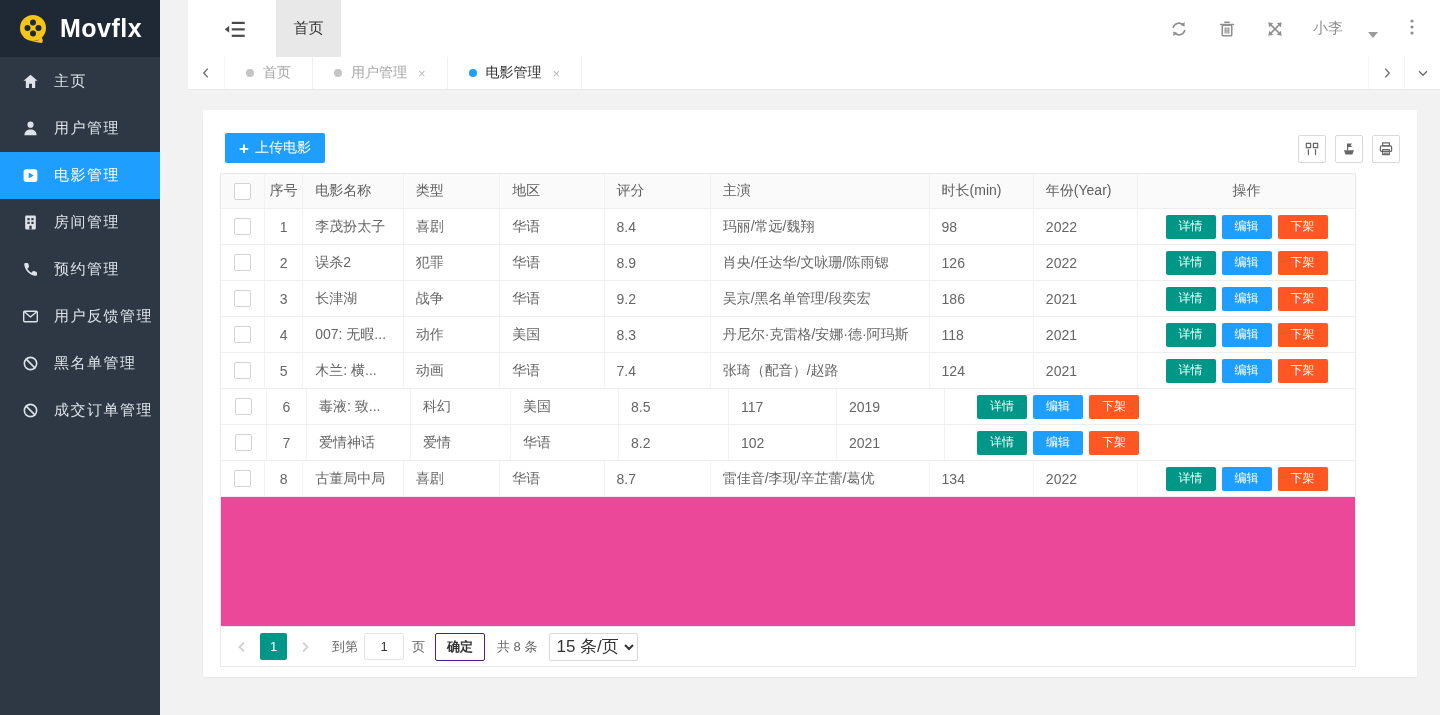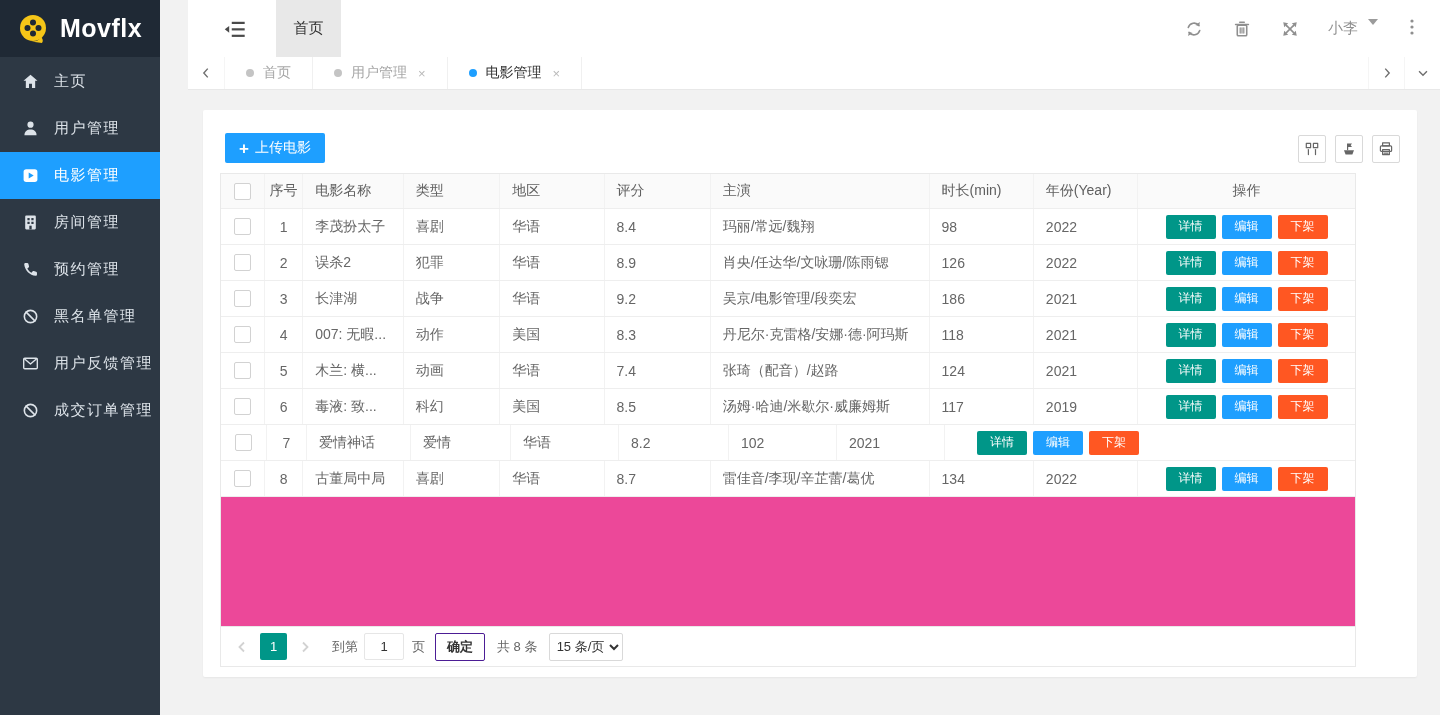--- a/index.html
+++ b/index.html
@@ -21,21 +21,21 @@
   .menu-item.active svg .ko { fill:#1E9FFF; }
 
   
   .header { position:absolute; left:188px; top:0; width:1252px; height:57px; background:#fff; }
   .hamburger { position:absolute; left:36px; top:19px; width:22px; height:19px; color:#4a4a4a; cursor:pointer; }
   .top-tab { position:absolute; left:88px; top:0; width:65px; height:57px; background:#e8e8e8;
     display:flex; align-items:center; justify-content:center; font-size:15px; color:#333; cursor:pointer; }
   .header-right { position:absolute; right:0; top:0; height:57px; display:flex; align-items:center; padding-right:14px; }
   .hicon { width:18px; height:18px; color:#8f8f8f; margin:0 15px; cursor:pointer; }
   .hicon svg { width:18px; height:18px; }
-  .user-chip { display:flex; align-items:flex-start; gap:10px; color:#8f8f8f; font-size:15px; margin:16px 14px; cursor:pointer; }
+  .user-chip { display:flex; align-items:flex-end; gap:25px; color:#8f8f8f; font-size:15px; margin:16px 14px; cursor:pointer; }
   .caret { width:0; height:0; border-left:5px solid transparent; border-right:5px solid transparent; border-top:6px solid #9b9b9b; }
   .more-dots { margin:0 6px 0 12px; cursor:pointer; color:#8f8f8f; }
 
   
   .tabbar { position:absolute; left:188px; top:57px; width:1252px; height:33px; background:#fff;
     border-bottom:1px solid #e8e8e8; display:flex; align-items:stretch; }
   .tab-nav { width:36px; display:flex; align-items:center; justify-content:center; color:#666; cursor:pointer; }
   .tab { display:flex; align-items:center; justify-content:center; gap:9px; padding:0 21px;
     border-right:1px solid #f0f0f0; font-size:14px; color:#a6a6a6; cursor:pointer; }
   .tab .dot { width:8px; height:8px; border-radius:50%; background:#c4c4c4; }
@@ -88,22 +88,22 @@
   .pg-arrow svg { width:12px; height:12px; stroke:#d2d2d2; stroke-width:1.8; fill:none; }
   .pg-num { min-width:27px; height:27px; background:#009688; color:#fff; border-radius:2px;
     display:flex; align-items:center; justify-content:center; margin:0 5px; font-size:13px; cursor:pointer; }
   .pg-label { margin:0 6px 0 14px; color:#666; }
   .pg-input { width:40px; height:27px; border:1px solid #e6e6e6; border-radius:2px; text-align:center;
     font-size:13px; color:#333; font-family:inherit; }
   .pg-label2 { margin:0 10px 0 8px; color:#666; }
   .pg-confirm { height:28px; padding:0 11px; background:#fff; border:1px solid #4c1d95; border-radius:2px;
     font-size:13px; font-weight:bold; color:#333; cursor:pointer; font-family:inherit; margin-right:12px; }
   .pg-total { margin-right:12px; color:#666; }
-  .pg-size { height:28px; border:1px solid #d9d9d9; border-radius:2px; font-size:13px; color:#333;
-    font-family:inherit; padding:0 2px; background:#fff; cursor:pointer;text-align:center; }
+  .pg-size { height:28px; border:1px solid #d9d9d9; border-radius:2px; font-size:17px; color:#333;
+    font-family:inherit; padding:0 2px; background:#fff; cursor:pointer; }
 
   .icon-stroke { fill:none; stroke:currentColor; stroke-width:1.4; stroke-linecap:round; stroke-linejoin:round; }
 </style>
 </head>
 <body>
 
 <div class="stage">
 
   <aside class="sidebar">
     <div class="logo">
@@ -163,34 +163,34 @@
         <span class="mi">
           <svg viewBox="0 0 16 16">
               <path d="M4.9 1.9 c.5 0 1 .3 1.1.8 l.6 2.2 c.1.4 0 .9-.4 1.2 l-1.2 1 c.8 1.7 2.2 3.1 3.9 3.9 l1-1.2 c.3-.4.8-.5 1.2-.4 l2.2.6 c.5.1.8.6.8 1.1 v1.6 c0 .7-.6 1.3-1.3 1.2 C7.4 13.4 2.6 8.6 2.1 3.2 2 2.5 2.6 1.9 3.3 1.9 Z"></path>
             </svg>
         </span>
         <span>预约管理</span>
       </div>
       <div class="menu-item">
         <span class="mi">
           <svg viewBox="0 0 16 16">
+              <rect x="1.6" y="3" width="12.8" height="10" rx="1" class="icon-stroke" style="stroke-width:1.3"></rect>
+              <path d="M2.2 3.6 L8 8.4 L13.8 3.6" class="icon-stroke" style="stroke-width:1.3"></path>
+            </svg>
+        </span>
+        <span>用户反馈管理</span>
+      </div>
+      <div class="menu-item">
+        <span class="mi">
+          <svg viewBox="0 0 16 16">
               <circle cx="8" cy="8" r="5.8" class="icon-stroke" style="stroke-width:1.5"></circle>
               <line x1="3.9" y1="3.9" x2="12.1" y2="12.1" class="icon-stroke" style="stroke-width:1.5"></line>
             </svg>
         </span>
         <span>黑名单管理</span>
-      </div>
-      <div class="menu-item">
-        <span class="mi">
-          <svg viewBox="0 0 16 16">
-              <rect x="1.6" y="3" width="12.8" height="10" rx="1" class="icon-stroke" style="stroke-width:1.3"></rect>
-              <path d="M2.2 3.6 L8 8.4 L13.8 3.6" class="icon-stroke" style="stroke-width:1.3"></path>
-            </svg>
-        </span>
-        <span>用户反馈管理</span>
       </div>
       <div class="menu-item">
         <span class="mi">
           <svg viewBox="0 0 16 16">
               <circle cx="8" cy="8" r="5.8" class="icon-stroke" style="stroke-width:1.5"></circle>
               <line x1="3.9" y1="3.9" x2="12.1" y2="12.1" class="icon-stroke" style="stroke-width:1.5"></line>
             </svg>
         </span>
         <span>成交订单管理</span>
       </div>
@@ -378,21 +378,21 @@
 
         <div class="trow">
           <div class="cell c0">
               <span class="cbx"></span>
             </div>
           <div class="cell c1">3</div>
           <div class="cell c2">长津湖</div>
           <div class="cell c3">战争</div>
           <div class="cell c4">华语</div>
           <div class="cell c5">9.2</div>
-          <div class="cell c6">吴京/电影管理/段奕宏</div>
+          <div class="cell c6">吴京/黑名单管理/段奕宏</div>
           <div class="cell c7">186</div>
           <div class="cell c8">2021</div>
           <div class="cell c9">
             <span class="act detail">详情</span>
             <span class="act edit">编辑</span>
             <span class="act down">下架</span>
           </div>
         </div>
 
         <div class="trow">
@@ -435,21 +435,20 @@
 
         <div class="trow">
           <div class="cell c0">
               <span class="cbx"></span>
             </div>
           <div class="cell c1">6</div>
           <div class="cell c2">毒液: 致...</div>
           <div class="cell c3">科幻</div>
           <div class="cell c4">美国</div>
           <div class="cell c5">8.5</div>
-          <div class="cell c6">汤姆·哈迪/米歇尔·威廉姆斯</div>
           <div class="cell c7">117</div>
           <div class="cell c8">2019</div>
           <div class="cell c9">
             <span class="act detail">详情</span>
             <span class="act edit">编辑</span>
             <span class="act down">下架</span>
           </div>
         </div>
 
         <div class="trow">

